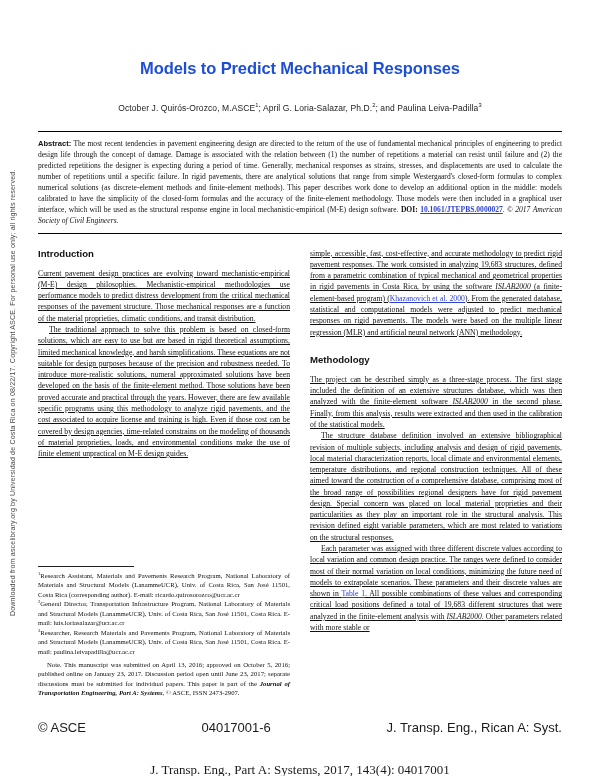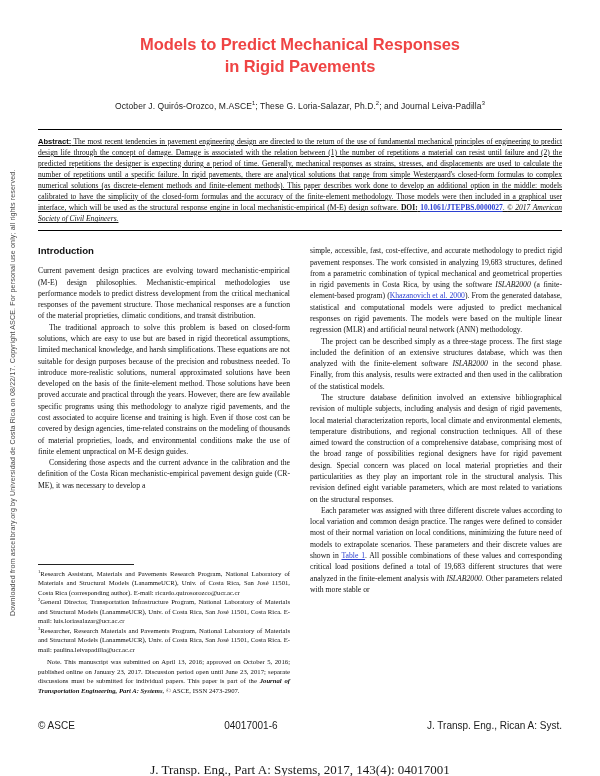--- a/index.html
+++ b/index.html
@@ -52,22 +52,22 @@
     height: 776px;
   }
 
   
   .title {
     text-align: center;
     font-family: "Liberation Sans", sans-serif;
     font-weight: bold;
     font-size: 16.5px;
     line-height: 1.32;
-    color: #ef4444;
-    margin-top: 34px;
+    color: #1d4ed8;
+    margin-top: 58px;
     letter-spacing: -0.1px;
   }
   .title .line2 { display: block; }
 
   
   .authors {
     text-align: center;
     font-family: "Liberation Sans", sans-serif;
     font-size: 8.5px;
     color: #1a1a1a;
@@ -87,21 +87,20 @@
     border-bottom: 1.1px solid #000;
     padding: 6px 0 6px 0;
   }
   .abstract {
     font-family: "Liberation Serif", serif;
     font-size: 7.55px;
     line-height: 1.47;
     text-align: justify;
     color: #111;
     hyphens: none;
-    text-decoration: underline;
   }
   .abstract b { font-family: "Liberation Sans", sans-serif; font-size: 7.6px; }
   .doi-label { font-weight: bold; }
   .doi-link { color: #2b3fd0; font-weight: bold; }
   .copyright-it { font-style: italic; }
 
   
   .columns {
     margin-top: 14px;
     display: flex;
@@ -120,20 +119,21 @@
     color: #111;
   }
   h2.section.spaced { margin-top: 16px; }
   p.body {
     font-family: "Liberation Serif", serif;
     font-size: 7.7px;
     line-height: 1.465;
     text-align: justify;
     margin: 0;
     color: #111;
+    text-decoration: underline;
   }
   p.body + p.body { text-indent: 11px; }
   .cite { color: #2b3fd0; }
   .it { font-style: italic; }
 
   
   .footnotes {
     position: absolute;
     left: 0;
     bottom: 0;
@@ -159,21 +159,21 @@
   
   .footer {
     position: absolute;
     left: 0;
     right: 0;
     top: 720px;
     display: flex;
     justify-content: space-between;
     align-items: center;
     font-family: "Liberation Sans", sans-serif;
-    font-size: 10px;
+    font-size: 13px;
     color: #1a1a1a;
   }
   .footer .mid { }
   .bottom-cite {
     position: absolute;
     left: 0;
     right: 0;
     top: 762px;
     text-align: center;
     font-family: "Liberation Serif", serif;
@@ -187,51 +187,50 @@
 <div class="page">
 
   <div class="watermark">
     <div class="wm-text">Downloaded from ascelibrary.org by Universidad de Costa Rica on 08/22/17. Copyright ASCE. For personal use only; all rights reserved.</div>
   </div>
 
   <div class="content">
 
     <div class="title">
       <span>Models to Predict Mechanical Responses</span>
-      <span class="line2">in Rigid Pavements</span>
     </div>
 
     <div class="authors">
-      <span>October J. Quirós-Orozco, M.ASCE</span><sup>1</sup><span>; </span><span>These G. Loria-Salazar, Ph.D.</span><sup>2</sup><span>; and </span><span>Journal Leiva-Padilla</span><sup>3</sup>
+      <span>October J. Quirós-Orozco, M.ASCE</span><sup>1</sup><span>; </span><span>April G. Loria-Salazar, Ph.D.</span><sup>2</sup><span>; and </span><span>Paulina Leiva-Padilla</span><sup>3</sup>
     </div>
 
     <div class="abstract-wrap">
       <div class="abstract"><b>Abstract:</b><span> The most recent tendencies in pavement engineering design are directed to the return of the use of fundamental mechanical principles of engineering to predict design life through the concept of damage. Damage is associated with the relation between (1) the number of repetitions a material can resist until failure and (2) the predicted repetitions the designer is expecting during a period of time. Generally, mechanical responses as strains, stresses, and displacements are used to calculate the number of repetitions until a specific failure. In rigid pavements, there are analytical solutions that range from simple Westergaard's closed-form formulas to complex numerical solutions (as discrete-element methods and finite-element methods). This paper describes work done to develop an additional option in the middle: models calibrated to have the simplicity of the closed-form formulas and the accuracy of the finite-element methodology. Those models were then included in a graphical user interface, which will be used as the structural response engine in local mechanistic-empirical (M-E) design software. </span><span class="doi-label">DOI:</span> <a class="doi-link" href="#">10.1061/JTEPBS.0000027</a>. <span class="copyright-it">© 2017 American Society of Civil Engineers.</span></div>
     </div>
 
     <div class="columns">
 
       <div class="col">
         <h2 class="section">Introduction</h2>
         <p class="body">Current pavement design practices are evolving toward mechanistic-empirical (M-E) design philosophies. Mechanistic-empirical methodologies use performance models to predict distress development from the critical mechanical responses of the pavement structure. Those mechanical responses are a function of the material proprieties, climatic conditions, and transit distribution.</p>
         <p class="body">The traditional approach to solve this problem is based on closed-form solutions, which are easy to use but are based in rigid theoretical assumptions, limited mechanical knowledge, and harsh simplifications. These equations are not suitable for design purposes because of the precision and robustness needed. To introduce more-realistic solutions, numeral approximated solutions have been developed on the basis of the finite-element method. Those solutions have been proved accurate and practical through the years. However, there are few available specific programs using this methodology to analyze rigid pavements, and the cost associated to acquire license and training is high. Even if those cost can be covered by design agencies, time-related constrains on the modeling of thousands of material proprieties, loads, and environmental conditions make the use of finite element unpractical on M-E design guides.</p>
-        <p class="body">Considering those aspects and the current advance in the calibration and the definition of the Costa Rican mechanistic-empirical pavement design guide (CR-ME), it was necessary to develop a</p>
 
         <div class="footnotes">
           <div class="fn-rule"></div>
           <p class="fn"><sup>1</sup><span>Research Assistant, Materials and Pavements Research Program, National Laboratory of Materials and Structural Models (LanammeUCR), Univ. of Costa Rica, San José 11501, Costa Rica (corresponding author). E-mail: ricardo.quirosorozco@ucr.ac.cr</span></p>
           <p class="fn"><sup>2</sup><span>General Director, Transportation Infrastructure Program, National Laboratory of Materials and Structural Models (LanammeUCR), Univ. of Costa Rica, San José 11501, Costa Rica. E-mail: luis.loriasalazar@ucr.ac.cr</span></p>
           <p class="fn"><sup>3</sup><span>Researcher, Research Materials and Pavements Program, National Laboratory of Materials and Structural Models (LanammeUCR), Univ. of Costa Rica, San José 11501, Costa Rica. E-mail: paulina.leivapadilla@ucr.ac.cr</span></p>
           <p class="fn note"><span>Note.</span><span> This manuscript was submitted on April 13, 2016; approved on October 5, 2016; published online on January 23, 2017. Discussion period open until June 23, 2017; separate discussions must be submitted for individual papers. This paper is part of the </span><span class="it">Journal of Transportation Engineering, Part A: Systems</span><span>, © ASCE, ISSN 2473-2907.</span></p>
         </div>
       </div>
 
       <div class="col">
         <p class="body"><span>simple, accessible, fast, cost-effective, and accurate methodology to predict rigid pavement responses. The work consisted in analyzing 19,683 structures, defined from a parametric combination of typical mechanical and geometrical properties in rigid pavements in Costa Rica, by using the software </span><span class="it">ISLAB2000</span><span> (a finite-element-based program) (</span><a class="cite" href="#">Khazanovich et al. 2000</a><span>). From the generated database, statistical and computational models were adjusted to predict mechanical responses on rigid pavements. The models were based on the multiple linear regression (MLR) and artificial neural network (ANN) methodology.</span></p>
 
+        <h2 class="section spaced">Methodology</h2>
 
         <p class="body"><span>The project can be described simply as a three-stage process. The first stage included the definition of an extensive structures database, which was then analyzed with the finite-element software </span><span class="it">ISLAB2000</span><span> in the second phase. Finally, from this analysis, results were extracted and then used in the calibration of the statistical models.</span></p>
 
         <p class="body">The structure database definition involved an extensive bibliographical revision of multiple subjects, including analysis and design of rigid pavements, local material characterization reports, local climate and environmental elements, temperature distributions, and regional construction techniques. All of these aimed toward the construction of a comprehensive database, comprising most of the broad range of possibilities regional designers have for rigid pavement design. Special concern was placed on local material proprieties and their particularities as they play an important role in the structural analysis. This revision defined eight variable parameters, which are most related to variations on the structural responses.</p>
 
         <p class="body"><span>Each parameter was assigned with three different discrete values according to local variation and common design practice. The ranges were defined to consider most of their normal variation on local conditions, minimizing the future need of models to extrapolate scenarios. These parameters and their discrete values are shown in </span><a class="cite" href="#">Table 1</a><span>. All possible combinations of these values and corresponding critical load positions defined a total of 19,683 different structures that were analyzed in the finite-element analysis with </span><span class="it">ISLAB2000</span><span>. Other parameters related with more stable or</span></p>
       </div>
     </div>
 
     <div class="footer">

